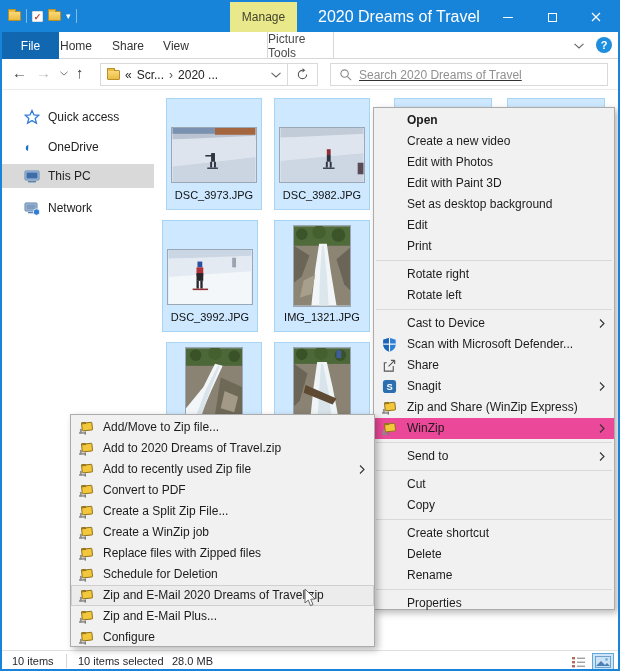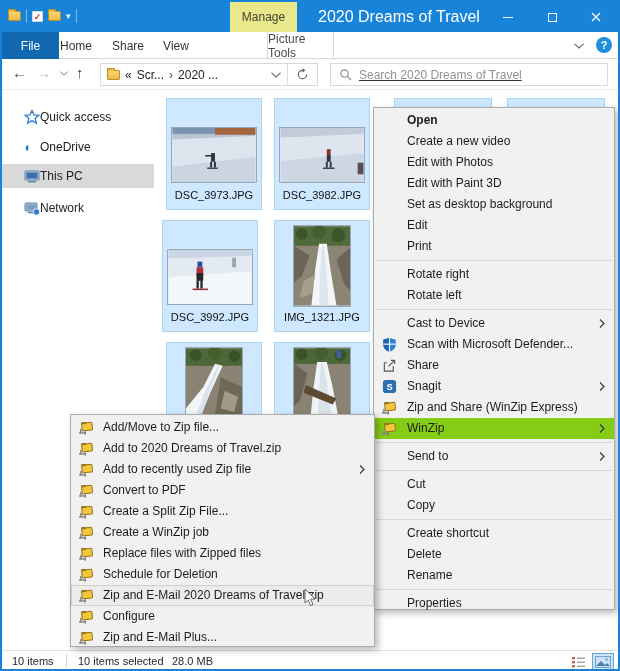--- a/index.html
+++ b/index.html
@@ -38,37 +38,37 @@
   .addr-box { position:absolute; left:98px; top:4px; width:188px; height:23px; border:1px solid #D9D9D9; display:flex; align-items:center; padding:0 6px; gap:5px; font-size:12px; color:#222; }
   .refresh-box { position:absolute; left:286px; top:4px; width:30px; height:23px; border:1px solid #D9D9D9; border-left:none; display:flex; align-items:center; justify-content:center; }
   .search-box { position:absolute; left:328px; top:4px; width:278px; height:23px; border:1px solid #D9D9D9; display:flex; align-items:center; padding:0 8px; gap:7px; }
   .search-box input { border:none; outline:none; flex:1; font-size:12px; font-family:"Liberation Sans",sans-serif; color:#333;text-decoration:underline; }
   .search-box input::placeholder { color:#909090; opacity:1; }
   .crumb-sep { color:#555; }
   .addr-caret { margin-left:auto; }
 
   
   .main { position:absolute; left:0; top:88px; width:100%; height:560px; background:#fff; }
-  .side-item { position:absolute; left:0; width:152px; height:24px; display:flex; align-items:center; padding-left:22px; font-size:12px; color:#222; }
+  .side-item { position:absolute; left:0; width:152px; height:24px; display:flex; align-items:center; gap:8px; padding-left:22px; font-size:12px; color:#222; }
   .side-item.sel { background:#D9D9D9; }
 
   .tile { position:absolute; width:96px; height:112px; background:#CDE8FF; border:1px solid #A9D5F5; }
   .thumb-land { position:absolute; left:4px; top:28px; width:86px; height:56px; border:1px solid #9AA8B6; }
   .thumb-port { position:absolute; left:18px; top:4px; width:58px; height:82px; border:1px solid #9AA8B6; }
   .tile-name { position:absolute; left:0; top:90px; width:100%; text-align:center; font-size:11px; color:#111; }
   .strip { position:absolute; top:96px; height:10px; background:#CDE8FF; border:1px solid #A9D5F5; }
 
   
   .menu { position:absolute; background:#F1F1F1; border:1px solid #ABABAB; box-shadow:3px 3px 7px rgba(0,0,0,.28); padding:2px 0; z-index:5; }
   .context-menu { left:371px; top:105px; width:242px; height:503px; }
   .winzip-menu { left:68px; top:412px; width:305px; height:233px; z-index:6; }
   .mi { position:relative; height:21px; line-height:21px; font-size:12px; color:#1C1C1C; padding-left:33px; white-space:nowrap; }
   .winzip-menu .mi { padding-left:32px; }
   .mi.bold { font-weight:bold; }
-  .mi.open-sub { background:#84cc16; }
+  .mi.open-sub { background:#ec4899; }
   .mi.hovered { background:#ECECEC; outline:1px solid #CFCFCF; outline-offset:-1px; }
   .mi-ic { position:absolute; left:8px; top:3px; width:15px; height:15px; }
   .mi-arr { position:absolute; right:9px; top:6px; width:6px; height:9px; }
   .menu-sep { border-top:1px solid #D9D9D9; margin:3px 2px; }
 
   
   .statusbar { position:absolute; left:0; top:648px; width:100%; height:21px; background:#fff; border-top:1px solid #E0E0E0; font-size:11px; color:#26262E; }
   .sb-text { position:absolute; top:4px; white-space:nowrap; }
   .sb-div { position:absolute; top:3px; width:1px; height:14px; background:#D5D5D5; }
   .view-btn { position:absolute; top:2px; width:22px; height:18px; display:flex; align-items:center; justify-content:center; }
@@ -449,24 +449,24 @@
           <use href="#ic-winzip"></use>
         </svg><span>Replace files with Zipped files</span></div>
     <div class="mi"><svg class="ic mi-ic">
           <use href="#ic-winzip"></use>
         </svg><span>Schedule for Deletion</span></div>
     <div class="mi hovered"><svg class="ic mi-ic">
           <use href="#ic-winzip"></use>
         </svg><span>Zip and E-Mail 2020 Dreams of Travel.zip</span></div>
     <div class="mi"><svg class="ic mi-ic">
           <use href="#ic-winzip"></use>
+        </svg><span>Zip and E-Mail Plus...</span></div>
+    <div class="mi"><svg class="ic mi-ic">
+          <use href="#ic-winzip"></use>
         </svg><span>Configure</span></div>
-    <div class="mi"><svg class="ic mi-ic">
-          <use href="#ic-winzip"></use>
-        </svg><span>Zip and E-Mail Plus...</span></div>
   </div>
 
   <svg class="cursor" width="12" height="19">
       <use href="#ic-cursor"></use>
     </svg>
 
   <div class="statusbar">
     <span class="sb-text" style="left:10px">10 items</span>
     <span class="sb-div" style="left:64px"></span>
     <span class="sb-text" style="left:76px">10 items selected</span>

